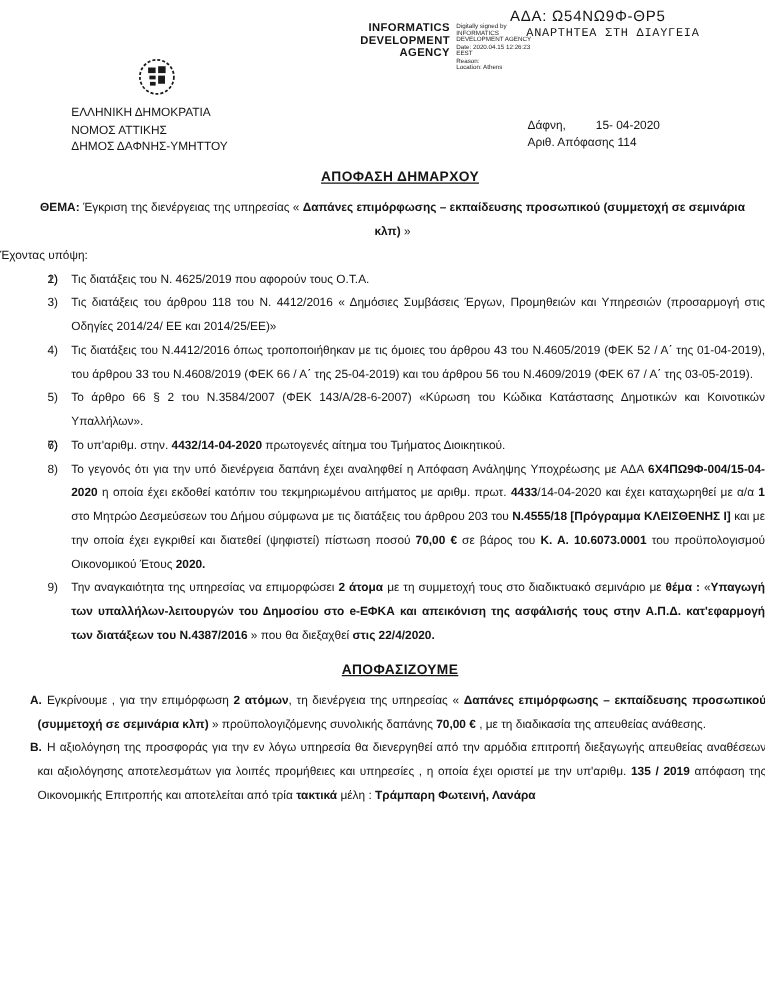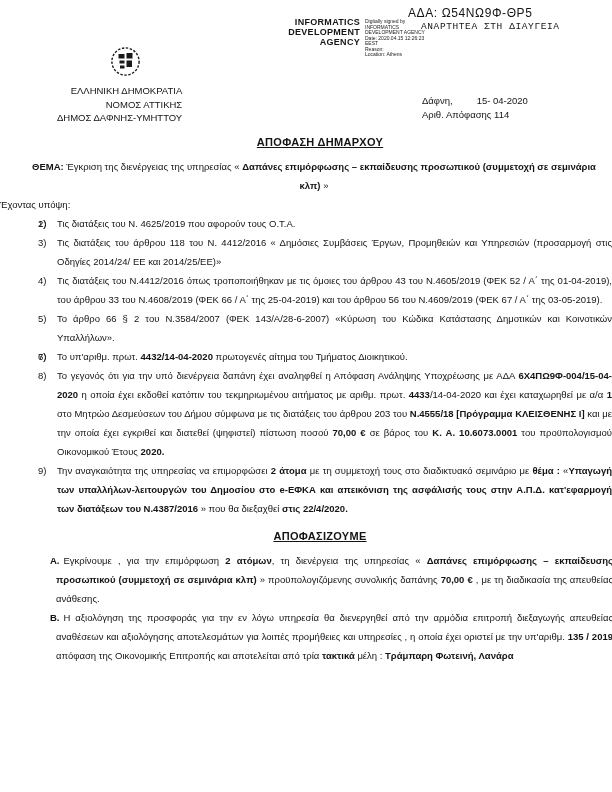--- a/index.html
+++ b/index.html
@@ -17,33 +17,33 @@
   .b{font-weight:bold;}
   
   .ada-block{position:absolute;top:7px;left:408px;line-height:13px;white-space:nowrap;}
   .ada{font-size:12px;letter-spacing:.6px;}
   .anartitea{font-size:9.5px;letter-spacing:.6px;padding-left:13px;font-family:Liberation Mono, monospace;}
   .agency-block{position:absolute;top:17px;left:288px;display:flex;gap:5px;}
   .agency-name{width:72px;font-size:9px;font-weight:bold;line-height:10px;letter-spacing:.3px;text-align:right;}
   .sig-details{width:70px;font-size:5px;line-height:5.5px;padding-top:2px;color:#222;}
   
   .emblem{position:absolute;top:45px;left:110px;}
-  .authority{position:absolute;top:84px;left:57px;line-height:13.5px;font-size:9.5px;text-align:right;}
+  .authority{position:absolute;top:84px;left:57px;line-height:13.5px;font-size:9.5px;}
   .date-block{position:absolute;top:94px;left:422px;line-height:14px;font-size:9.5px;}
   .date-block .place{display:inline-block;width:52px;}
   
   .content{position:absolute;top:133px;left:0;right:0;line-height:19px;}
   .doc-title{text-align:center;font-weight:bold;text-decoration:underline;font-size:11px;margin-bottom:5px;letter-spacing:.3px;}
   .subject{text-align:center;margin:0 44px 0 32px;}
   .preamble{}
   .items{margin-top:0;}
   .item{position:relative;margin:0 28px 0 57px;text-align:justify;}
   .item .num{position:absolute;left:-19px;}
   .decide-title{text-align:center;font-weight:bold;text-decoration:underline;font-size:11px;margin-top:9px;margin-bottom:5px;letter-spacing:.3px;}
-  .dpara{margin:0 27px 0 50px;padding-left:6px;text-indent:-6px;text-align:justify;}
+  .dpara{margin:0 27px 0 24px;padding-left:6px;text-indent:-6px;text-align:justify;}
   .dpara .num{font-weight:bold;margin-right:4px;}
 </style>
 </head>
 <body>
 
 <div class="page">
 
   <div class="ada-block">
     <div class="ada">ΑΔΑ: Ω54ΝΩ9Φ-ΘΡ5</div>
     <div class="anartitea">ΑΝΑΡΤΗΤΕΑ ΣΤΗ ΔΙΑΥΓΕΙΑ</div>
@@ -94,21 +94,21 @@
     <div class="doc-title">ΑΠΟΦΑΣΗ ΔΗΜΑΡΧΟΥ</div>
     <div class="subject" id="subject"><span class="b">ΘΕΜΑ:</span><span> Έγκριση της διενέργειας της υπηρεσίας « </span><span class="b">Δαπάνες επιμόρφωσης – εκπαίδευσης προσωπικού (συμμετοχή σε σεμινάρια κλπ)</span><span> »</span></div>
     <div class="preamble">Έχοντας υπόψη:</div>
     <div class="items" id="considerations">
         <div class="item"><span class="num">1)</span></div>
         <div class="item"><span class="num">2)</span><span>Τις διατάξεις του Ν. 4625/2019 που αφορούν τους Ο.Τ.Α.</span></div>
         <div class="item"><span class="num">3)</span><span>Τις διατάξεις του άρθρου 118 του Ν. 4412/2016 « Δημόσιες Συμβάσεις Έργων, Προμηθειών και Υπηρεσιών (προσαρμογή στις Οδηγίες 2014/24/ ΕΕ και 2014/25/ΕΕ)»</span></div>
         <div class="item"><span class="num">4)</span><span>Τις διατάξεις του Ν.4412/2016 όπως τροποποιήθηκαν με τις όμοιες του άρθρου 43 του Ν.4605/2019 (ΦΕΚ 52 / Α΄ της 01-04-2019), του άρθρου 33 του Ν.4608/2019 (ΦΕΚ 66 / Α΄ της 25-04-2019) και του άρθρου 56 του Ν.4609/2019 (ΦΕΚ 67 / Α΄ της 03-05-2019).</span></div>
         <div class="item"><span class="num">5)</span><span>Το άρθρο 66 § 2 του Ν.3584/2007 (ΦΕΚ 143/Α/28-6-2007)  «Κύρωση του Κώδικα Κατάστασης Δημοτικών και Κοινοτικών Υπαλλήλων».</span></div>
         <div class="item"><span class="num">6)</span></div>
-        <div class="item"><span class="num">7)</span><span>Το υπ'αριθμ. πρωτ. </span><span class="b">4432/14-04-2020</span><span> πρωτογενές αίτημα του Τμήματος Διοικητικού.</span></div>
+        <div class="item"><span class="num">7)</span><span>Το υπ'αριθμ. στην. </span><span class="b">4432/14-04-2020</span><span> πρωτογενές αίτημα του Τμήματος Διοικητικού.</span></div>
         <div class="item"><span class="num">8)</span><span>Το γεγονός ότι για την υπό διενέργεια δαπάνη έχει αναληφθεί η Απόφαση Ανάληψης Υποχρέωσης με ΑΔΑ </span><span class="b">6Χ4ΠΩ9Φ-004/15-04-2020</span><span> η οποία  έχει εκδοθεί κατόπιν του τεκμηριωμένου αιτήματος με αριθμ. πρωτ. </span><span class="b">4433</span><span>/14-04-2020 και έχει καταχωρηθεί με α/α </span><span class="b">1</span><span> στο Μητρώο Δεσμεύσεων του Δήμου σύμφωνα με τις διατάξεις του άρθρου 203 του </span><span class="b">Ν.4555/18  [Πρόγραμμα ΚΛΕΙΣΘΕΝΗΣ Ι]</span><span> και με την οποία έχει εγκριθεί και διατεθεί (ψηφιστεί) πίστωση ποσού </span><span class="b">70,00 €</span><span>  σε βάρος του </span><span class="b">Κ. Α. 10.6073.0001</span><span> του προϋπολογισμού Οικονομικού Έτους </span><span class="b">2020.</span></div>
         <div class="item"><span class="num">9)</span><span>Την αναγκαιότητα της υπηρεσίας να επιμορφώσει </span><span class="b">2 άτομα</span><span> με τη συμμετοχή τους στο διαδικτυακό σεμινάριο με </span><span class="b">θέμα :</span><span> «</span><span class="b">Υπαγωγή των υπαλλήλων-λειτουργών του Δημοσίου στο e-ΕΦΚΑ και απεικόνιση της ασφάλισής τους στην Α.Π.Δ. κατ'εφαρμογή των διατάξεων του Ν.4387/2016</span><span> » που θα διεξαχθεί </span><span class="b">στις  22/4/2020.</span></div>
       </div>
     <div class="decide-title">ΑΠΟΦΑΣΙΖΟΥΜΕ</div>
     <div id="decisions">
         <div class="dpara"><span class="num">Α.</span><span>Εγκρίνουμε , για την επιμόρφωση </span><span class="b">2 ατόμων</span><span>, τη διενέργεια της υπηρεσίας « </span><span class="b">Δαπάνες επιμόρφωσης – εκπαίδευσης προσωπικού (συμμετοχή σε σεμινάρια κλπ)</span><span> » προϋπολογιζόμενης συνολικής δαπάνης  </span><span class="b">70,00 €</span><span>  , με τη διαδικασία της απευθείας ανάθεσης.</span></div>
         <div class="dpara"><span class="num">Β.</span><span>Η αξιολόγηση της προσφοράς για την εν λόγω υπηρεσία θα διενεργηθεί από  την αρμόδια επιτροπή διεξαγωγής απευθείας αναθέσεων και αξιολόγησης αποτελεσμάτων για λοιπές προμήθειες και υπηρεσίες , η οποία έχει οριστεί με την υπ'αριθμ. </span><span class="b">135 / 2019</span><span> απόφαση της Οικονομικής Επιτροπής και αποτελείται από τρία </span><span class="b">τακτικά</span><span> μέλη : </span><span class="b">Τράμπαρη Φωτεινή, Λανάρα</span></div>
       </div>
   </div>
 

